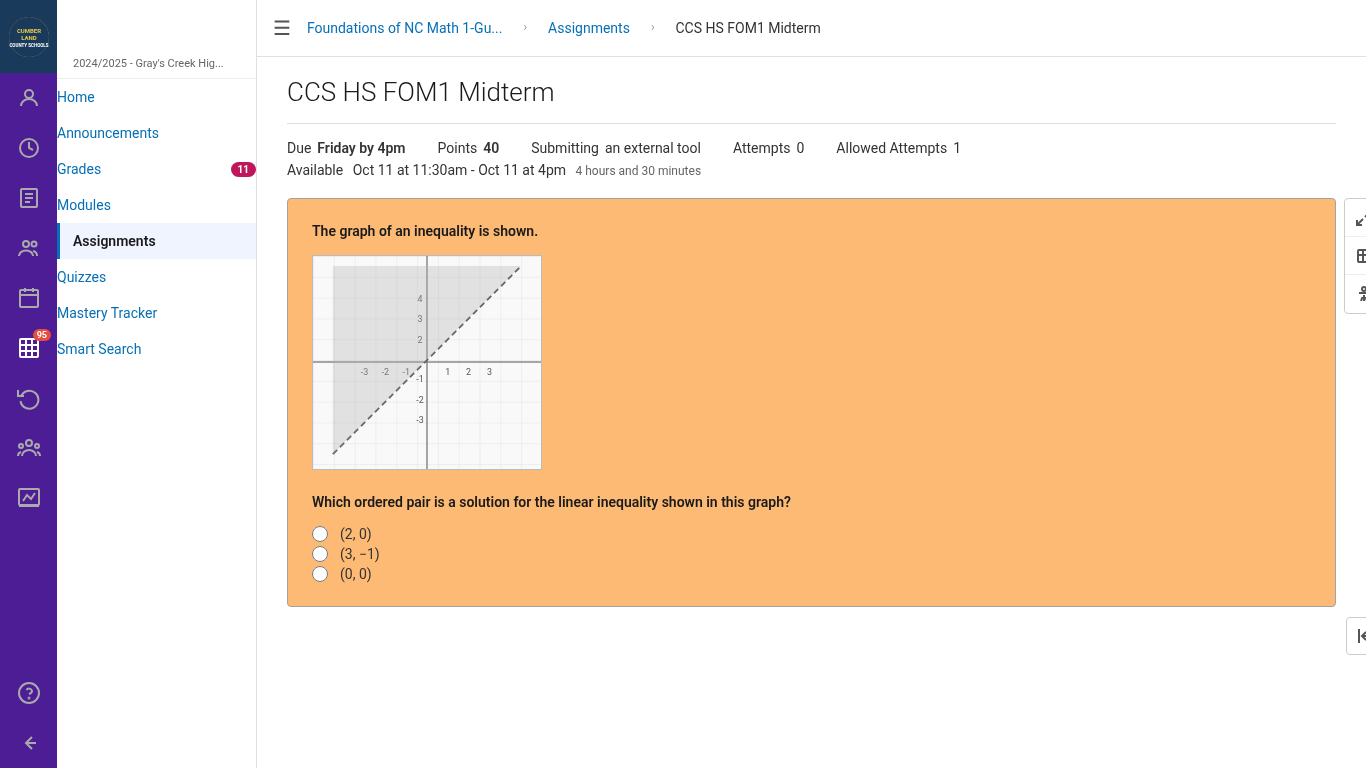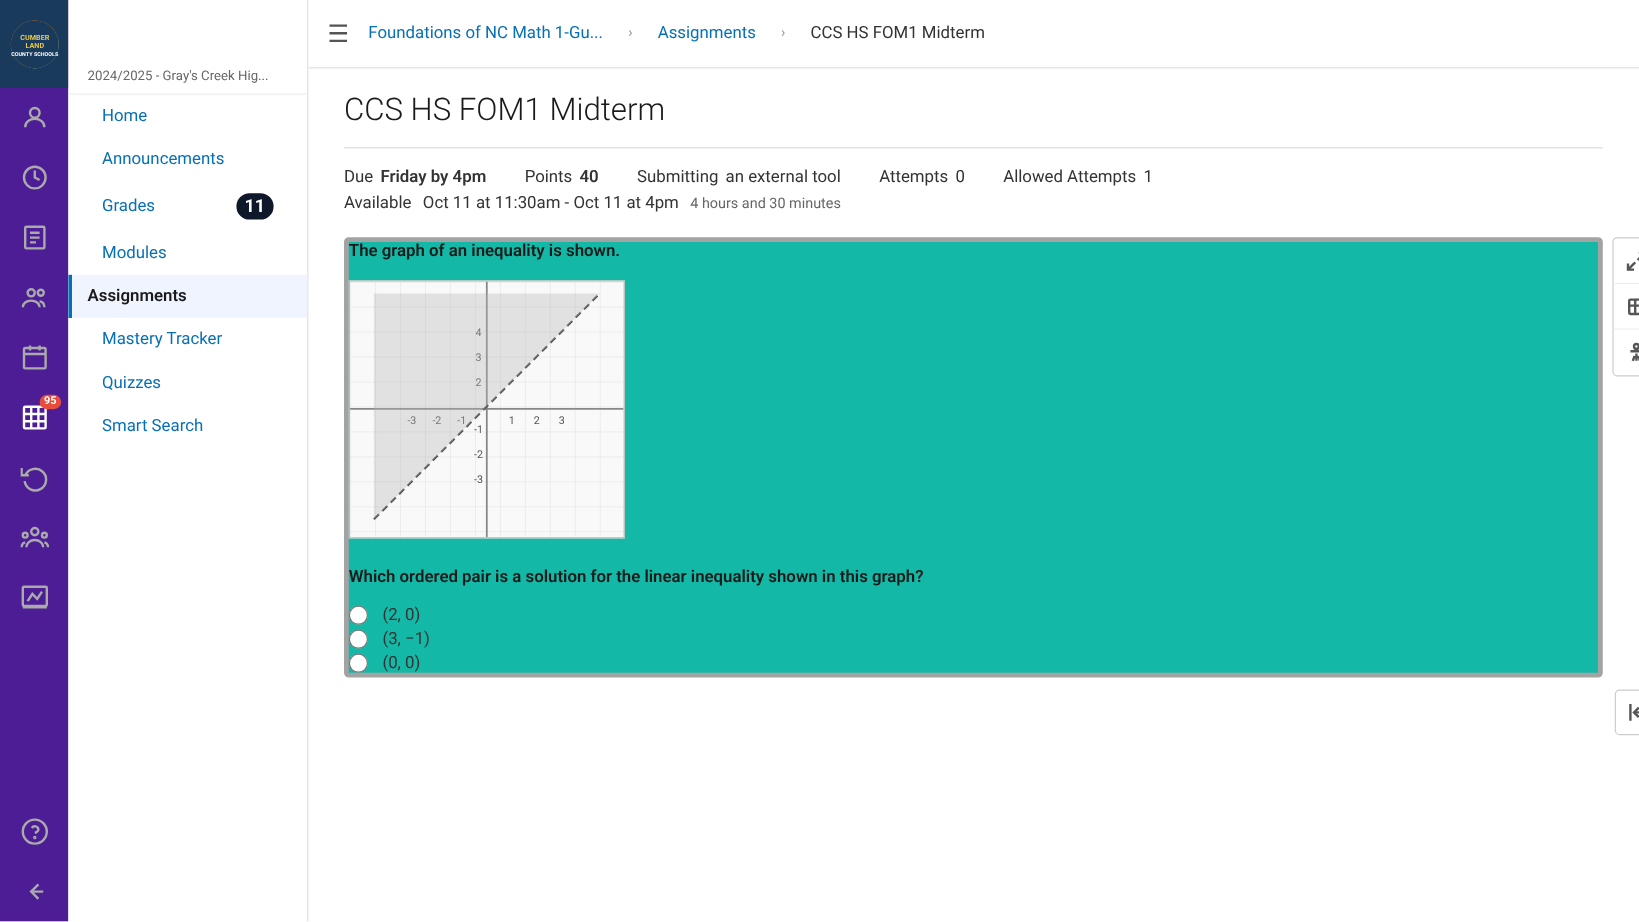--- a/index.html
+++ b/index.html
@@ -78,39 +78,39 @@
       flex-shrink: 0;
     }
     .course-label {
       font-size: 11px;
       color: #666;
       padding: 12px 16px 8px;
       border-bottom: 1px solid #eee;
       margin-top: 45px;
     }
     .nav-item {
-      padding: 10px 28px;
+      padding: 10px 0;
       font-size: 14px;
       color: #0770b5;
       cursor: pointer;
       display: flex;
       align-items: center;
       justify-content: space-between;
     }
     .nav-item.active {
       background: #f0f4ff;
       border-left: 3px solid #0770b5;
       font-weight: 600;
       color: #1a1a1a;
       padding-left: 13px;
     }
     .nav-badge {
-      background: #0f172a;
+      background: #be185d;
       color: #fff;
-      font-size: 15px;
+      font-size: 10px;
       border-radius: 12px;
       padding: 2px 7px;
       font-weight: bold;
     }
 
     
     .main-content {
       flex: 1;
       display: flex;
       flex-direction: column;
@@ -178,23 +178,24 @@
     .meta-value.bold { font-weight: 600; }
     .availability-row {
       font-size: 14px;
       color: #333;
       margin-bottom: 20px;
     }
     .avail-time-detail { font-size: 12px; color: #666; margin-left: 6px; }
 
     
     .quiz-content {
-      background: #14b8a6;
-      border: 4px solid #a3a3a3;
+      background: #fdba74;
+      border: 1px solid #a3a3a3;
       border-radius: 4px;
+      padding: 24px;
       position: relative;
     }
     .question-text {
       font-size: 14px;
       font-weight: 600;
       color: #1a1a1a;
       margin-bottom: 16px;
     }
     .graph-container {
       margin-bottom: 20px;
@@ -357,24 +358,24 @@
     <span>Grades</span>
     <span class="nav-badge">11</span>
   </div>
   <div class="nav-item">
     <span>Modules</span>
   </div>
   <div class="nav-item active">
     <span>Assignments</span>
   </div>
   <div class="nav-item">
+    <span>Quizzes</span>
+  </div>
+  <div class="nav-item">
     <span>Mastery Tracker</span>
-  </div>
-  <div class="nav-item">
-    <span>Quizzes</span>
   </div>
   <div class="nav-item">
     <span>Smart Search</span>
   </div>
 </div>
 
 <div class="main-content">
 
   <div class="top-bar">
     <button class="hamburger-btn">☰</button>

